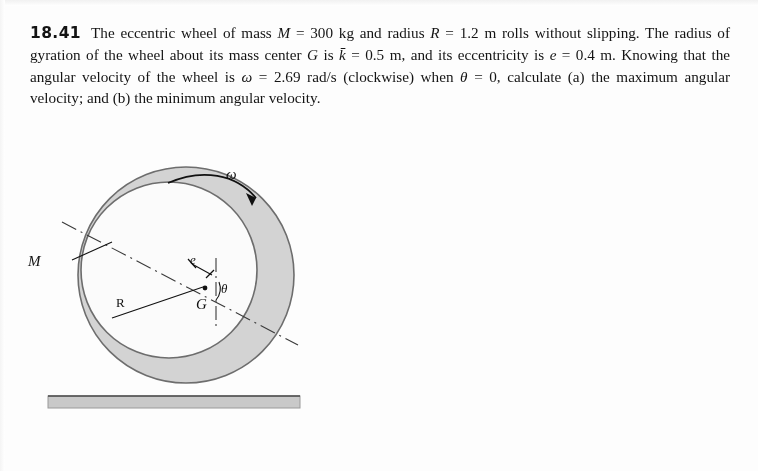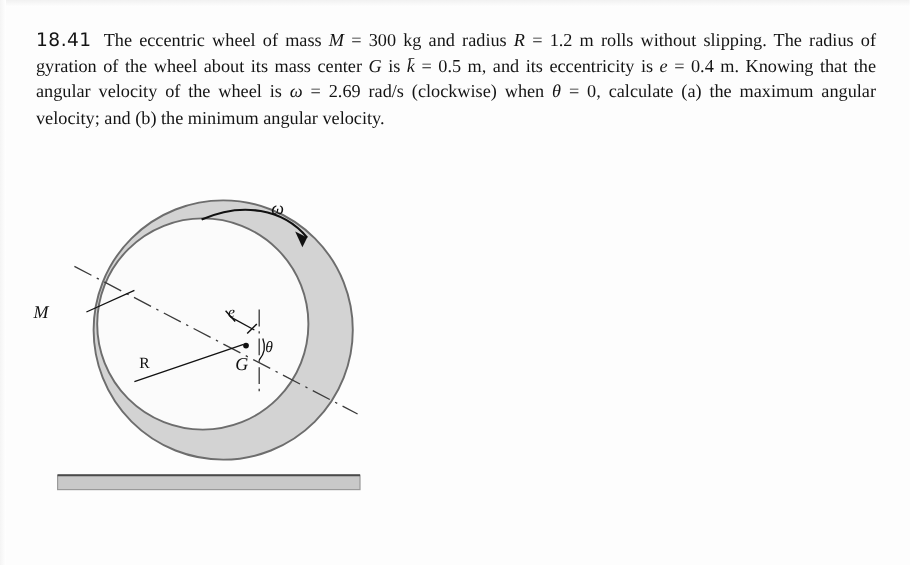--- a/index.html
+++ b/index.html
@@ -42,21 +42,21 @@
     left: 30px;
     top: 22px;
     width: 700px;
     font-size: 15.2px;
     line-height: 1.42;
     text-align: justify;
     color: #141414;
   }
   .pnum {
     font-family: "DejaVu Sans", sans-serif;
-    font-weight: normal;
+    font-weight: bold;
     font-size: 15.5px;
     letter-spacing: .4px;
     margin-right: 10px;
   }
   .it { font-style: italic; }
   .nowrap { white-space: nowrap; }
 
   
   .figure {
     position: absolute;

